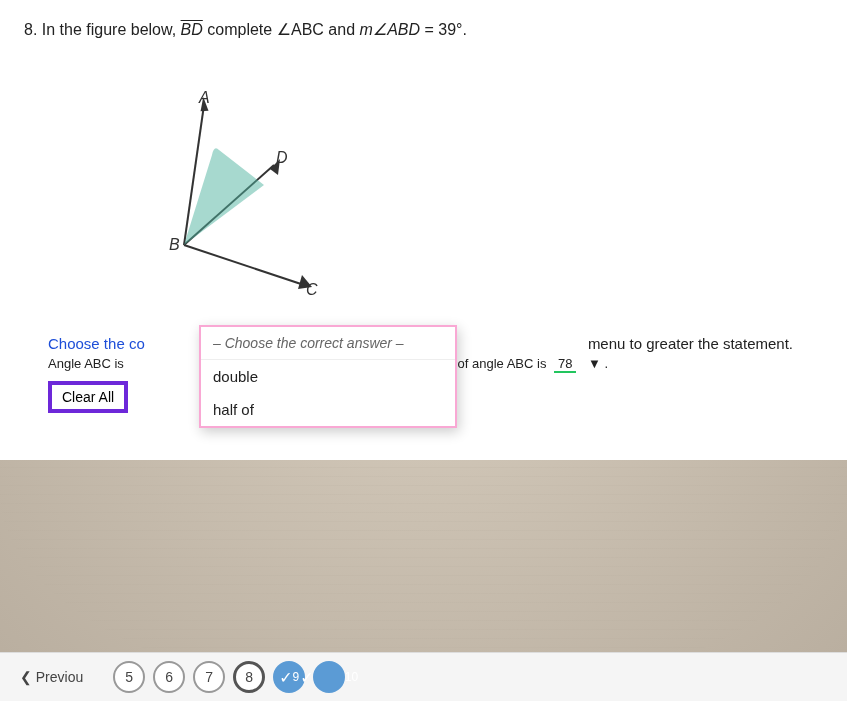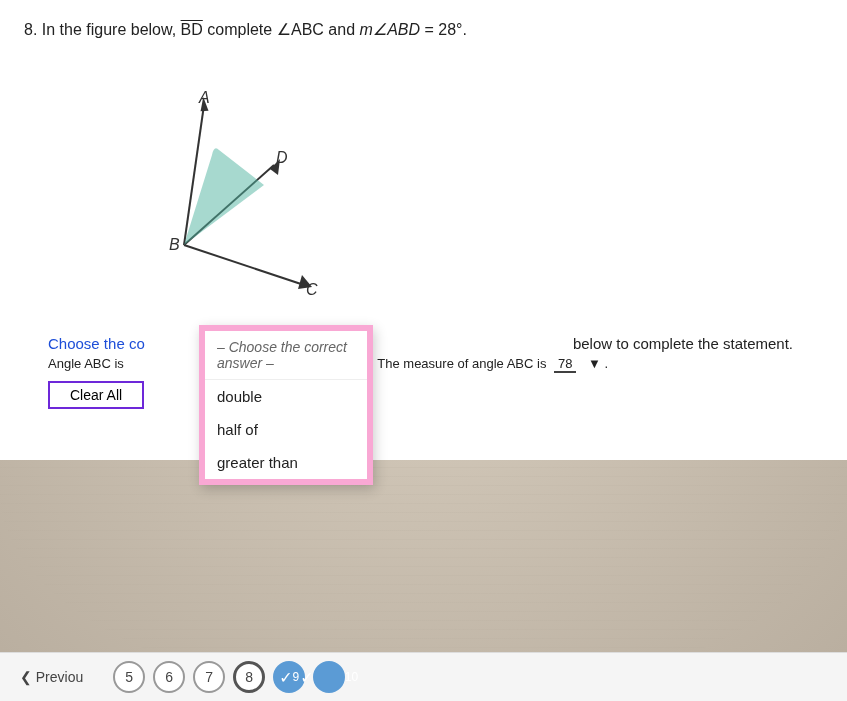--- a/index.html
+++ b/index.html
@@ -70,24 +70,24 @@
       margin-bottom: 4px;
       font-size: 15px;
       color: #1d4ed8;
     }
 
     .dropdown-menu {
       position: absolute;
       left: 175px;
       top: 0;
       background: white;
-      border: 6px solid #f9a8d4;
+      border: 2px solid #f9a8d4;
       box-shadow: 2px 4px 12px rgba(0,0,0,0.2);
       z-index: 10;
-      width: 174px;
+      width: 258px;
       font-size: 15px;
     }
 
     .dropdown-placeholder {
       padding: 8px 12px;
       color: #666;
       font-style: italic;
       border-bottom: 1px solid #eee;
       font-size: 14px;
     }
@@ -101,23 +101,23 @@
     .angle-abc-row {
       display: flex;
       align-items: center;
       margin-bottom: 6px;
       font-size: 13px;
       color: #222;
     }
 
     .clear-all-btn {
       display: inline-block;
-      border: 2px solid #6d28d9;
-      background: white;
-      padding: 4px 20px;
+      border: 4px solid #6d28d9;
+      background: white;
+      padding: 4px 10px;
       font-size: 14px;
       cursor: pointer;
       margin-top: 2px;
     }
 
     .nav-bar {
       position: absolute;
       bottom: 0;
       left: 0;
       right: 0;
@@ -192,26 +192,26 @@
 
 <div class="background">
   <div class="wavy-overlay"></div>
 </div>
 
 <div class="white-panel">
 
   <div class="question-title">
     <span>8.</span>
     <span> In the figure below, </span>
-    <span style="text-decoration:overline; ">BD</span>
+    <span style="text-decoration:overline; font-style:italic;">BD</span>
     <span>complete</span>
     <span style="">∠ABC</span>
     <span>and</span>
     <span style="font-style:italic;">m∠ABD</span>
-    <span> = 28°.</span>
+    <span> = 39°.</span>
   </div>
 
   <div class="diagram-container">
     <svg width="320" height="260" class="diagram-svg">
 
       <line x1="100" y1="190" x2="120" y2="50" stroke="#333" stroke-width="2"></line>
 
       <polygon points="120,42 116,56 124,56" fill="#333" transform="rotate(-5, 120, 50)"></polygon>
 
       <line x1="100" y1="190" x2="220" y2="230" stroke="#333" stroke-width="2"></line>
@@ -227,42 +227,41 @@
       <text x="115" y="48" font-size="16" font-style="italic" fill="#333">A</text>
       <text x="85" y="195" font-size="16" font-style="italic" fill="#333">B</text>
       <text x="222" y="240" font-size="16" font-style="italic" fill="#333">C</text>
       <text x="192" y="108" font-size="16" font-style="italic" fill="#333">D</text>
     </svg>
   </div>
 
   <div class="choose-section" style="position:relative; min-height:120px;">
 
     <div style="position:absolute; right:30px; top:10px; font-size:15px; color:#222;">
-      below to complete the statement.
+      menu to greater the statement.
     </div>
 
     <div class="choose-row">
       <span>Choose the co</span>
     </div>
 
     <div class="angle-abc-row">
       <span>Angle ABC is</span>
       <span style="margin-left: 185px;">
         angle ABD. The measure of angle ABC is
-        <span style="border-bottom:2px solid #404040; padding: 0 4px; margin: 0 4px;">78</span>
+        <span style="border-bottom:2px solid #22c55e; padding: 0 4px; margin: 0 4px;">78</span>
         <span style="margin-left:4px;">▼</span>
         .
       </span>
     </div>
 
     <div class="dropdown-menu">
       <div class="dropdown-placeholder">– Choose the correct answer –</div>
       <div class="dropdown-item">double</div>
       <div class="dropdown-item">half of</div>
-      <div class="dropdown-item">greater than</div>
     </div>
 
     <div style="margin-top: 8px;">
       <button class="clear-all-btn">Clear All</button>
     </div>
   </div>
 </div>
 
 <div class="nav-bar">
   <div class="nav-prev">

